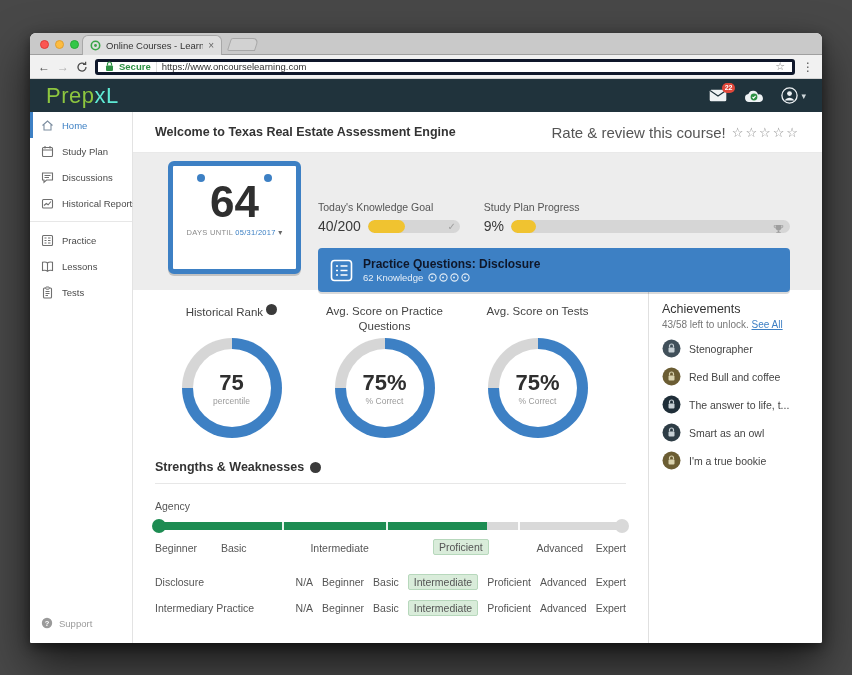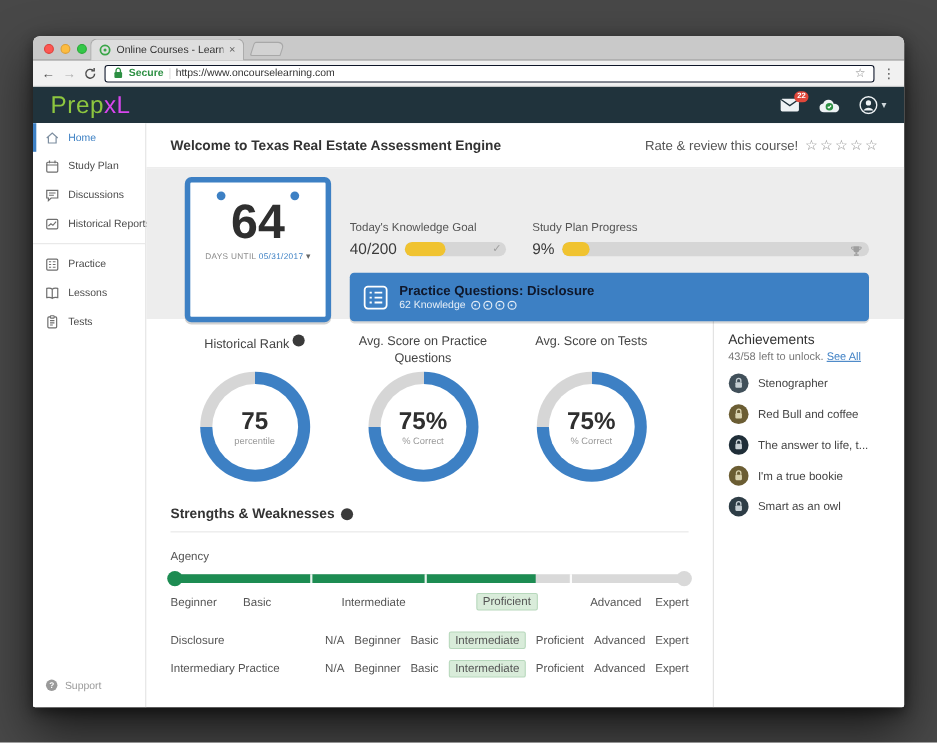--- a/index.html
+++ b/index.html
@@ -34,35 +34,35 @@
     background:#d2d2d2; border:1px solid #a8a8a8; border-radius:2px 6px 0 2px; transform:skewX(-18deg);
   }
   .toolbar {
     height:24px; background:#f1f1f1; border-bottom:1px solid #d4d4d4;
     display:flex; align-items:center; padding:0 8px; gap:7px;
   }
   .nav-ico { font-size:12px; line-height:12px; }
   .ico-back { color:#4d4d4d; }
   .ico-fwd { color:#aeaeae; }
   .urlfield {
-    flex:1; height:16px; background:#fff; border:1px solid #0f172a; border-radius:3px;
+    flex:1; height:16px; background:#fff; border:3px solid #0f172a; border-radius:3px;
     display:flex; align-items:center; padding:0 7px; gap:5px;
   }
   .secure-label { font-size:9.5px; color:#2d9043; font-weight:bold; }
   .url-sep { width:1px; height:10px; background:#ddd; }
   .url-text { font-size:9.5px; color:#333; flex:1; }
   .url-star { font-size:11px; color:#8a8a8a; }
   .kebab { font-size:12px; color:#555; letter-spacing:0; }
   
   .appheader {
     height:33px; background:#20333c; display:flex; align-items:center; padding:0 16px;
   }
   .logo { font-size:22px; letter-spacing:0.5px; }
   .logo-prefix { color:#8dc63f; }
-  .logo-suffix { color:#d946ef; }
+  .logo-suffix { color:#5eead4; }
   .hdr-right { margin-left:auto; display:flex; align-items:center; gap:17px; }
   .hdr-ico { position:relative; display:flex; align-items:center; }
   .mail-badge {
     position:absolute; top:-6px; right:-8px; background:#e0473a; color:#fff;
     font-size:7px; font-weight:bold; border-radius:7px; padding:1px 3px; line-height:8px;
   }
   .caret { color:#cfd7db; font-size:9px; margin-left:3px; }
   
   .bodyrow { display:flex; height:531px; background:#fff; }
   .sidebar { width:103px; border-right:1px solid #e3e3e3; position:relative; background:#fff; }
@@ -75,27 +75,27 @@
   .support { position:absolute; left:11px; bottom:14px; display:flex; align-items:center; gap:6px; }
   .support .side-label { color:#9a9a9a; }
   .content { flex:1; display:flex; flex-direction:column; }
   
   .welcome-row {
     height:41px; display:flex; align-items:center; padding:0 22px;
     border-bottom:1px solid #e9e9e9;
   }
   .welcome-title { font-size:12.5px; font-weight:bold; color:#333; }
   .rate-area { margin-left:auto; display:flex; align-items:center; gap:6px; }
-  .rate-text { font-size:12px; color:#555; }
+  .rate-text { font-size:15px; color:#555; }
   .stars { color:#8f8f8f; font-size:13px; letter-spacing:2px; }
   .stars span { cursor:pointer; }
   
   .hero { height:137px; background:#ededed; position:relative; }
   .count-card {
-    position:absolute; left:35px; top:8px; width:133px; height:132px;
+    position:absolute; left:35px; top:8px; width:133px; height:113px;
     background:#fff; border:5px solid #3d80c4; border-radius:6px;
     box-shadow:0 2px 0 rgba(0,0,0,0.18); text-align:center;
   }
   .card-dots { display:flex; justify-content:space-between; padding:8px 24px 0; }
   .card-dots i { width:8px; height:8px; border-radius:50%; background:#3d80c4; }
   .count-num { font-size:44px; font-weight:bold; color:#2f2f2f; line-height:48px; margin-top:-4px; }
   .count-foot { font-size:7.5px; color:#8a8a8a; letter-spacing:0.3px; margin-top:2px; }
   .count-date { color:#3d80c4; }
   .count-caret { color:#666; font-size:8px; }
   .hero-right { position:absolute; left:185px; right:32px; top:22px; }
@@ -500,31 +500,31 @@
           <div class="ach-item">
             <svg width="19" height="19" viewBox="0 0 19 19">
                 <circle cx="9.5" cy="9.5" r="9" fill="#1f2e38"></circle>
                 <rect x="6.5" y="8.5" width="6" height="5" rx="1" fill="#c6cfd4"></rect>
                 <path d="M7.5 8.5V7a2 2 0 0 1 4 0v1.5" fill="none" stroke="#c6cfd4" stroke-width="1.2"></path>
               </svg>
             <span class="ach-label">The answer to life, t...</span>
           </div>
           <div class="ach-item">
             <svg width="19" height="19" viewBox="0 0 19 19">
+                <circle cx="9.5" cy="9.5" r="9" fill="#2e3d46"></circle>
+                <rect x="6.5" y="8.5" width="6" height="5" rx="1" fill="#c6cfd4"></rect>
+                <path d="M7.5 8.5V7a2 2 0 0 1 4 0v1.5" fill="none" stroke="#c6cfd4" stroke-width="1.2"></path>
+              </svg>
+            <span class="ach-label">Smart as an owl</span>
+          </div>
+          <div class="ach-item">
+            <svg width="19" height="19" viewBox="0 0 19 19">
                 <circle cx="9.5" cy="9.5" r="9" fill="#6b5d33"></circle>
                 <rect x="6.5" y="8.5" width="6" height="5" rx="1" fill="#d9d2ae"></rect>
                 <path d="M7.5 8.5V7a2 2 0 0 1 4 0v1.5" fill="none" stroke="#d9d2ae" stroke-width="1.2"></path>
               </svg>
             <span class="ach-label">I'm a true bookie</span>
           </div>
-          <div class="ach-item">
-            <svg width="19" height="19" viewBox="0 0 19 19">
-                <circle cx="9.5" cy="9.5" r="9" fill="#2e3d46"></circle>
-                <rect x="6.5" y="8.5" width="6" height="5" rx="1" fill="#c6cfd4"></rect>
-                <path d="M7.5 8.5V7a2 2 0 0 1 4 0v1.5" fill="none" stroke="#c6cfd4" stroke-width="1.2"></path>
-              </svg>
-            <span class="ach-label">Smart as an owl</span>
-          </div>
         </div>
       </div>
     </div>
   </div>
 </div>
 
 </body></html>

